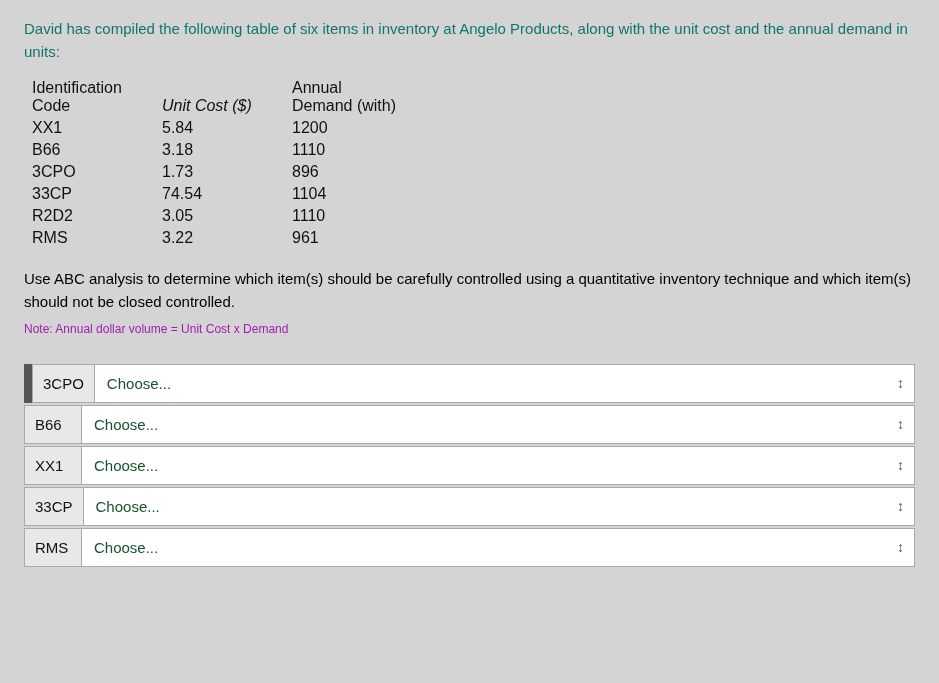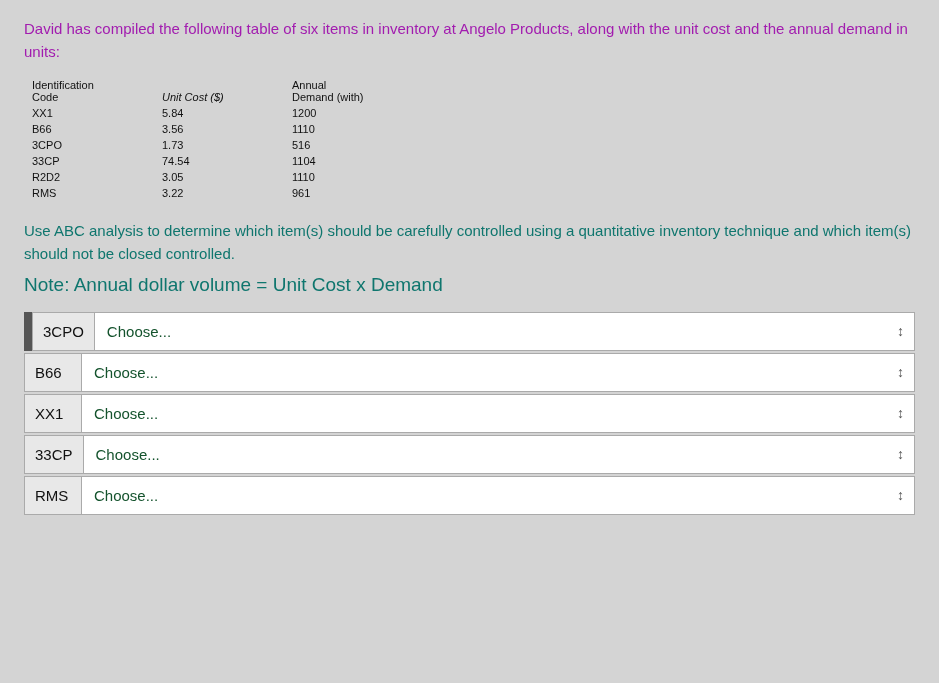--- a/index.html
+++ b/index.html
@@ -20,34 +20,34 @@
     .page-container {
       background-color: #d4d4d4;
       padding: 18px 24px 24px 24px;
       min-height: 683px;
     }
 
     .intro-text {
       font-size: 15px;
       line-height: 1.5;
       margin-bottom: 14px;
-      color: #a21caf;
+      color: #0f766e;
     }
 
     .inventory-table {
       border-collapse: collapse;
       margin-bottom: 6px;
       margin-left: 4px;
     }
 
     .inventory-table th,
     .inventory-table td {
       padding: 2px 16px 2px 4px;
       text-align: left;
-      font-size: 11px;
+      font-size: 16px;
       font-weight: normal;
     }
 
     .inventory-table th {
       vertical-align: bottom;
       font-weight: normal;
     }
 
     .inventory-table td {
       vertical-align: middle;
@@ -62,27 +62,27 @@
     }
     .th-annual {
       min-width: 130px;
     }
 
     .analysis-text {
       font-size: 15px;
       line-height: 1.55;
       margin-top: 18px;
       margin-bottom: 8px;
-      color: #0f766e;
+      color: #000000;
     }
 
     .note-text {
-      font-size: 19px;
-      margin-bottom: 16px;
-      color: #0f766e;
+      font-size: 12px;
+      margin-bottom: 28px;
+      color: #a21caf;
     }
 
     .dropdown-section {
       display: flex;
       flex-direction: column;
       gap: 0px;
     }
 
     .dropdown-row {
       display: flex;
@@ -166,27 +166,27 @@
       </tr>
     </thead>
     <tbody id="table-body">
     <tr>
           <td>XX1</td>
           <td>5.84</td>
           <td>1200</td>
         </tr>
         <tr>
           <td>B66</td>
-          <td>3.56</td>
+          <td>3.18</td>
           <td>1110</td>
         </tr>
         <tr>
           <td>3CPO</td>
           <td>1.73</td>
-          <td>516</td>
+          <td>896</td>
         </tr>
         <tr>
           <td>33CP</td>
           <td>74.54</td>
           <td>1104</td>
         </tr>
         <tr>
           <td>R2D2</td>
           <td>3.05</td>
           <td>1110</td>

